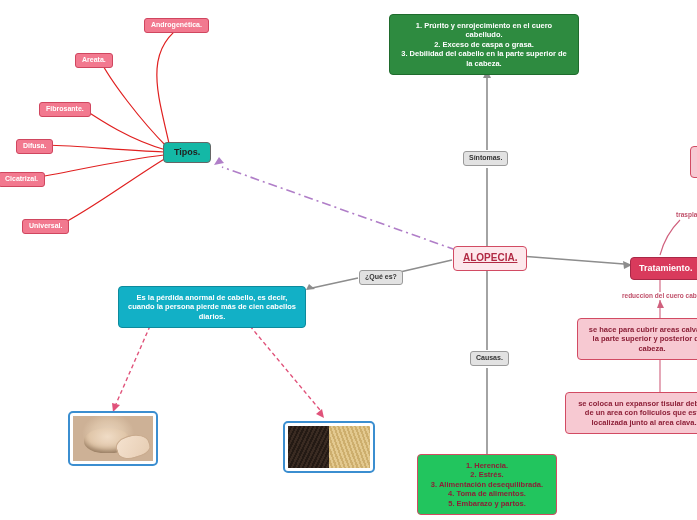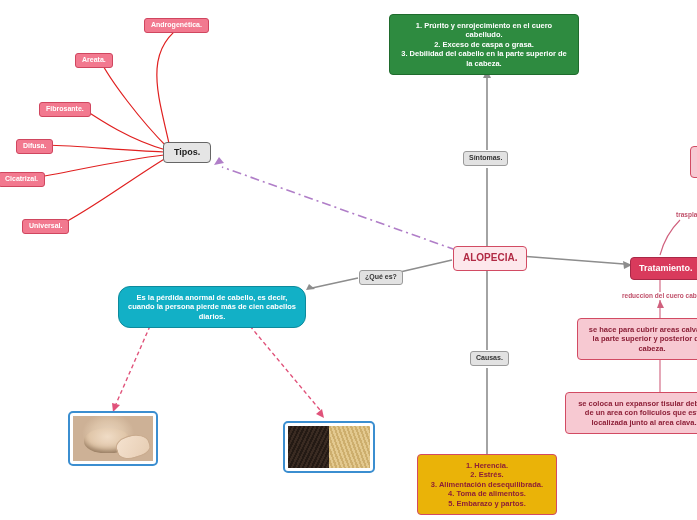--- a/index.html
+++ b/index.html
@@ -36,20 +36,21 @@
   
   .central {
     background: #fde8ec;
     border: 1.5px solid #d24b63;
     border-radius: 4px;
     color: #b12a44;
     padding: 5px 9px;
     font-size: 10px;
     font-weight: bold;
     white-space: nowrap;
+    text-decoration: underline;
   }
 
   
   .greylabel {
     background: #e2e2e2;
     border: 1px solid #9a9a9a;
     border-radius: 3px;
     color: #333333;
     padding: 2px 5px;
     font-size: 7px;
@@ -63,21 +64,21 @@
     border: 1px solid #d0465f;
     border-radius: 3px;
     color: #ffffff;
     padding: 2px 6px;
     font-size: 7px;
     font-weight: bold;
     white-space: nowrap;
   }
 
   .tipos {
-    background: #e5e5e5;
+    background: #14b8a6;
     border: 1.5px solid #666666;
     border-radius: 4px;
     color: #222222;
     padding: 4px 10px;
     font-size: 9px;
     font-weight: bold;
     white-space: nowrap;
   }
 
   
@@ -89,31 +90,31 @@
     padding: 6px 8px;
     font-size: 7.5px;
     font-weight: bold;
     width: 190px;
   }
 
   
   .tealbox {
     background: #12b0c6;
     border: 1.5px solid #0d8a9c;
-    border-radius: 12px;
+    border-radius: 4px;
     color: #ffffff;
     padding: 6px 8px;
     font-size: 7.5px;
     font-weight: bold;
     width: 188px;
   }
 
   
   .causesbox {
-    background: #eab308;
+    background: #22c55e;
     border: 1.5px solid #d24b63;
     border-radius: 4px;
     color: #8c1f37;
     padding: 6px 8px;
     font-size: 7.5px;
     font-weight: bold;
     width: 140px;
   }
 
   

